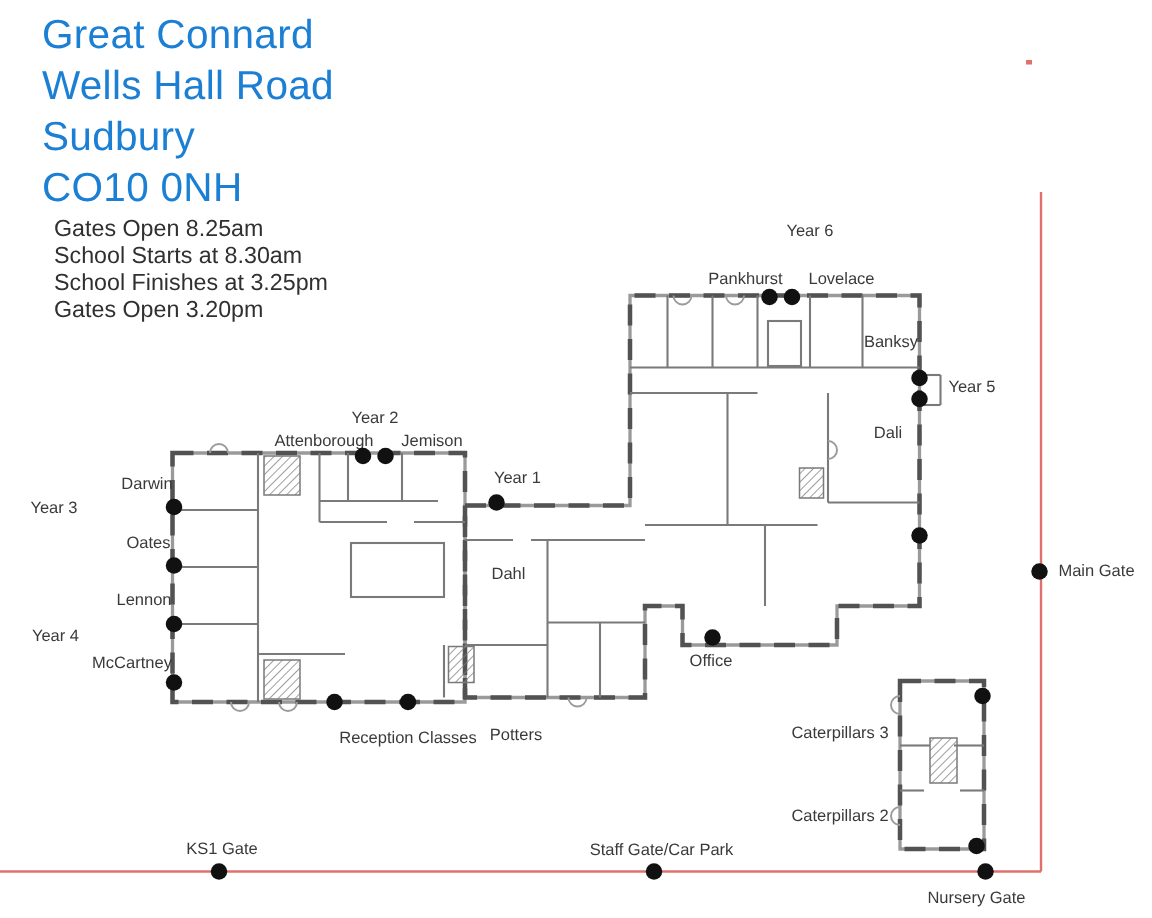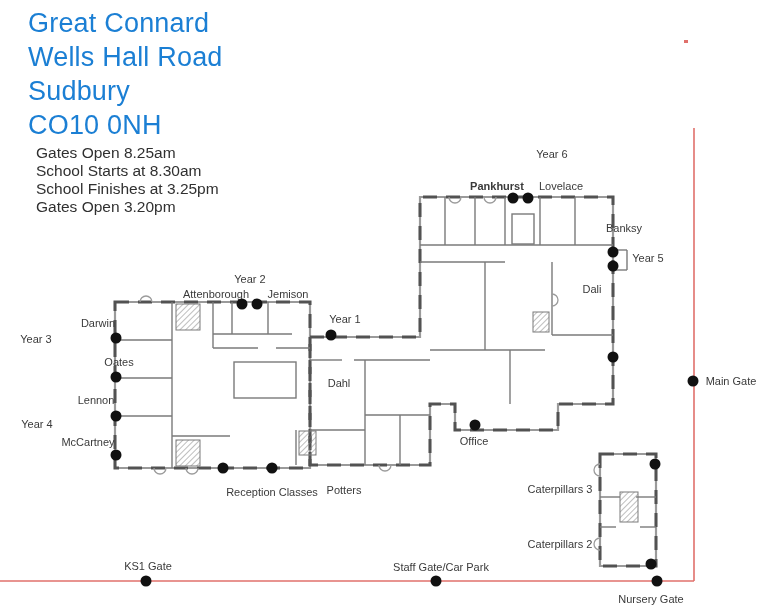--- a/index.html
+++ b/index.html
@@ -151,34 +151,34 @@
       <path d="M552,294 a6,6 0 0 1 0,12"></path>
       <path d="M600,464 a6,6 0 0 0 0,12"></path>
       <path d="M600,538 a6,6 0 0 0 0,12"></path>
       <path d="M379,465 a6,6 0 0 0 12,0"></path>
       <path d="M154,468 a6,6 0 0 0 12,0"></path>
       <path d="M186,468 a6,6 0 0 0 12,0"></path>
     </g>
   </svg>
 
   <div class="label-layer">
-      <div class="map-label" style="left: 552px; top: 154px;">Year 6</div>
-      <div class="map-label" style="left: 497px; top: 186px; font-weight: bold;">Pankhurst</div>
+      <div class="map-label" style="left: 540px; top: 154px;">Year 6</div>
+      <div class="map-label" style="left: 497px; top: 186px;">Pankhurst</div>
       <div class="map-label" style="left: 561px; top: 186px;">Lovelace</div>
-      <div class="map-label" style="left: 624px; top: 228px;">Banksy</div>
+      <div class="map-label" style="left: 594px; top: 228px;">Banksy</div>
       <div class="map-label" style="left: 648px; top: 258px;">Year 5</div>
       <div class="map-label" style="left: 592px; top: 289px;">Dali</div>
       <div class="map-label" style="left: 731px; top: 381px;">Main Gate</div>
       <div class="map-label" style="left: 250px; top: 279px;">Year 2</div>
       <div class="map-label" style="left: 216px; top: 294px;">Attenborough</div>
       <div class="map-label" style="left: 288px; top: 294px;">Jemison</div>
       <div class="map-label" style="left: 345px; top: 319px;">Year 1</div>
       <div class="map-label" style="left: 98px; top: 323px;">Darwin</div>
       <div class="map-label" style="left: 36px; top: 339px;">Year 3</div>
-      <div class="map-label" style="left: 99px; top: 362px; margin-left: 20px;">Oates</div>
+      <div class="map-label" style="left: 99px; top: 362px;">Oates</div>
       <div class="map-label" style="left: 96px; top: 400px;">Lennon</div>
       <div class="map-label" style="left: 37px; top: 424px;">Year 4</div>
       <div class="map-label" style="left: 88px; top: 442px;">McCartney</div>
       <div class="map-label" style="left: 339px; top: 383px;">Dahl</div>
       <div class="map-label" style="left: 344px; top: 451px; margin-top: 39px;">Potters</div>
       <div class="map-label" style="left: 474px; top: 441px;">Office</div>
       <div class="map-label" style="left: 248px; top: 492px; margin-left: 24px;">Reception Classes</div>
       <div class="map-label" style="left: 148px; top: 566px;">KS1 Gate</div>
       <div class="map-label" style="left: 441px; top: 567px;">Staff Gate/Car Park</div>
       <div class="map-label" style="left: 560px; top: 489px;">Caterpillars 3</div>

